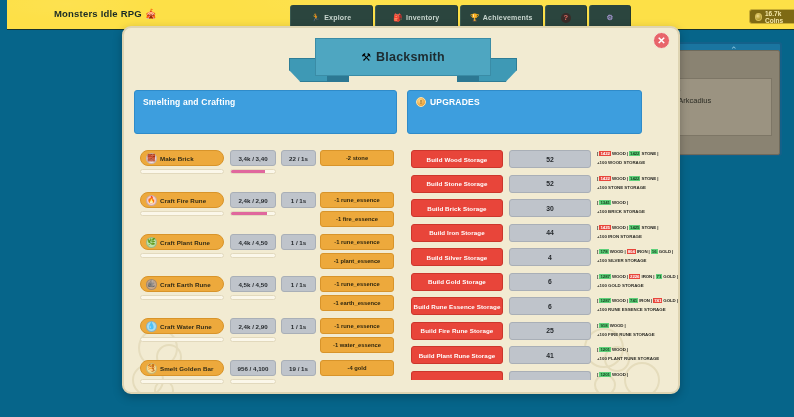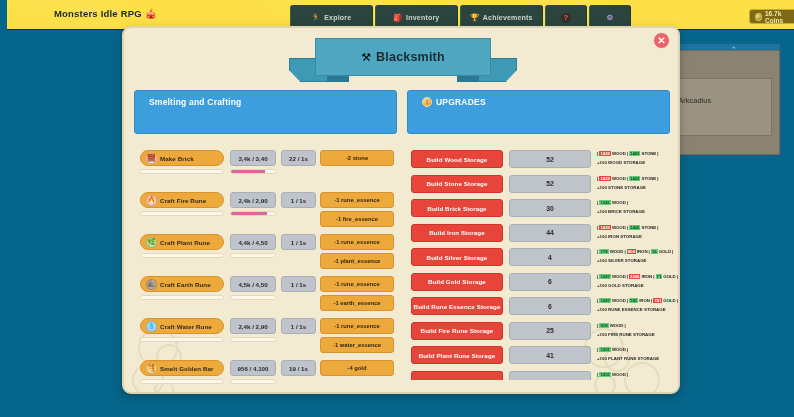--- a/index.html
+++ b/index.html
@@ -145,24 +145,24 @@
   #banner-icon { font-size: 11px; }
 
   
   .panel-head {
     position: absolute; height: 44px;
     background: #3d9ede; border: 1px solid #2f8bc9; border-radius: 3px;
     padding: 6px 8px;
   }
   .panel-head .ph-title {
     font-size: 8.5px; font-weight: bold; color: #ffffff; letter-spacing: .2px;
-    display: flex; align-items: center; gap: 4px; margin-left: 6px;
+    display: flex; align-items: center; gap: 4px;
   }
   #head-left  { left: 10px;  top: 62px; width: 263px; }
-  #head-right { left: 283px; top: 62px; width: 263px; }
+  #head-right { left: 283px; top: 62px; width: 235px; }
   .upg-badge {
     width: 10px; height: 10px; border-radius: 50%;
     background: radial-gradient(circle at 35% 32%, #ffd98a, #e9a23c 70%, #c9862b);
     border: 1px solid #ffe2a5;
     display: inline-flex; align-items: center; justify-content: center;
     font-size: 6px; color: #7a4d0e;
   }
 
   
   #craft-list { position: absolute; left: 10px; top: 122px; width: 265px; }

